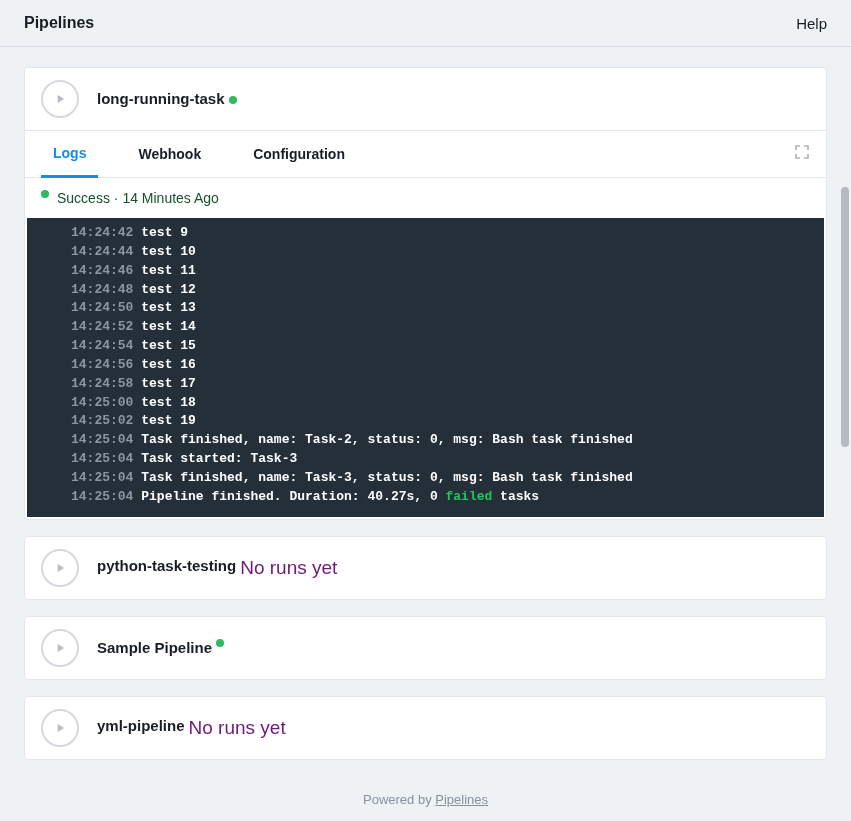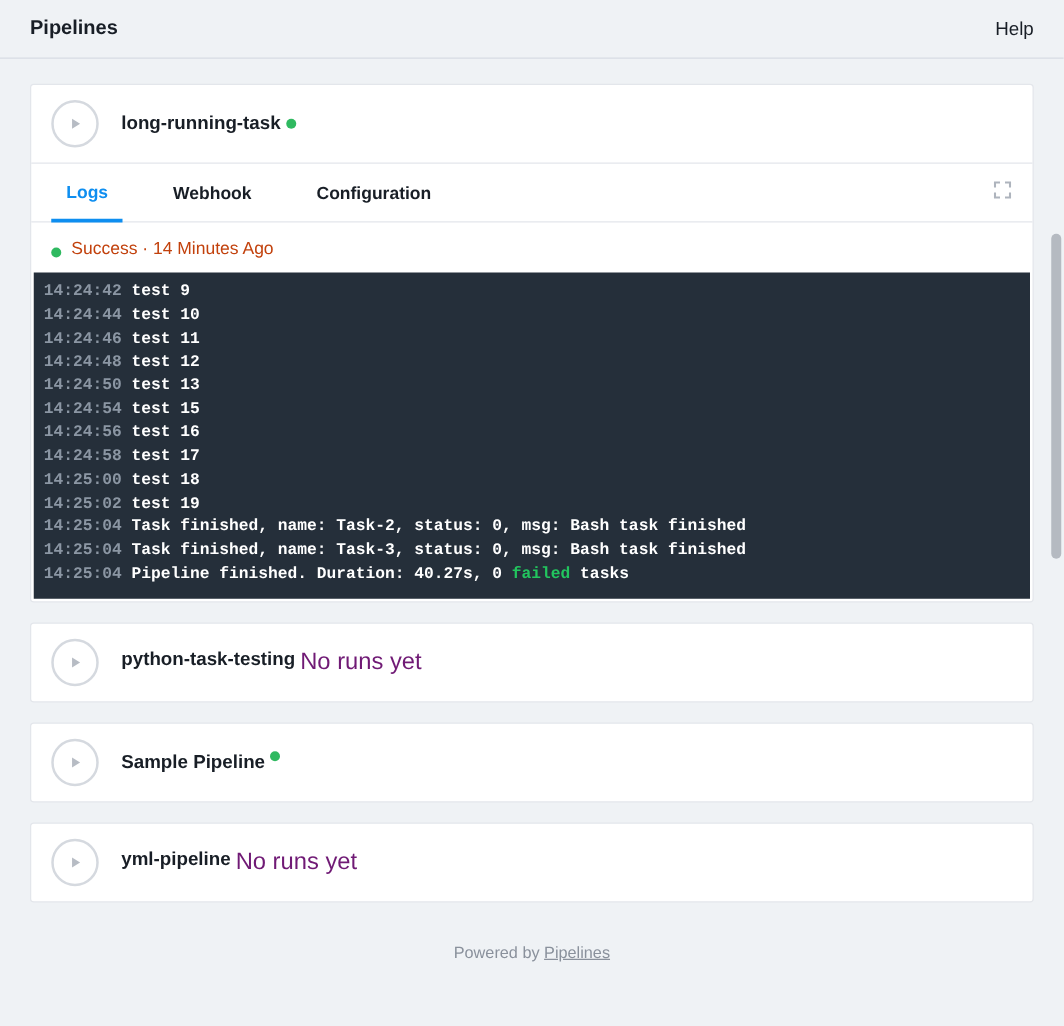--- a/index.html
+++ b/index.html
@@ -72,37 +72,37 @@
       border-bottom: 3px solid #0e8ef0;
       margin-bottom: -1px;
     }
     .expand-icon {
       margin-left: auto;
       color: #aeb4bd;
       cursor: pointer;
     }
     .status-row {
       display: flex;
-      align-items: flex-end;
+      align-items: flex-start;
       gap: 8px;
       padding: 12px 16px;
       font-size: 14px;
-      color: #c2410c;
+      color: #14532d;
     }
     .logs {
       background: #252f3a;
       font-family: Menlo, Consolas, "Courier New", monospace;
       font-size: 13px;
       line-height: 1.45;
       padding: 6px 8px 10px;
       margin: 0 2px 2px 2px;
       overflow: hidden;
       font-weight: 700;
     }
-    .log-line { white-space: pre; }
+    .log-line { white-space: pre; margin-left: 36px; }
     .ts { color: #8b96a3; }
     .msg { color: #ffffff; }
     .failed { color: #22c55e; }
     .footer {
       text-align: center;
       font-size: 13px;
       color: #8a919c;
       padding: 16px 0 24px;
     }
     .footer a { color: #8a919c; text-decoration: underline; }
@@ -155,26 +155,28 @@
       <span class="status-dot"></span>
       <span><span>Success</span> · <span>14 Minutes Ago</span></span>
     </div>
 
     <div class="logs" id="logs-container">
         <div class="log-line"><span class="ts">14:24:42</span> <span class="msg">test 9</span></div>
         <div class="log-line"><span class="ts">14:24:44</span> <span class="msg">test 10</span></div>
         <div class="log-line"><span class="ts">14:24:46</span> <span class="msg">test 11</span></div>
         <div class="log-line"><span class="ts">14:24:48</span> <span class="msg">test 12</span></div>
         <div class="log-line"><span class="ts">14:24:50</span> <span class="msg">test 13</span></div>
+        <div class="log-line"><span class="ts">14:24:52</span> <span class="msg">test 14</span></div>
         <div class="log-line"><span class="ts">14:24:54</span> <span class="msg">test 15</span></div>
         <div class="log-line"><span class="ts">14:24:56</span> <span class="msg">test 16</span></div>
         <div class="log-line"><span class="ts">14:24:58</span> <span class="msg">test 17</span></div>
         <div class="log-line"><span class="ts">14:25:00</span> <span class="msg">test 18</span></div>
         <div class="log-line"><span class="ts">14:25:02</span> <span class="msg">test 19</span></div>
         <div class="log-line"><span class="ts">14:25:04</span> <span class="msg">Task finished, name: Task-2, status: 0, msg: Bash task finished</span></div>
+        <div class="log-line"><span class="ts">14:25:04</span> <span class="msg">Task started: Task-3</span></div>
         <div class="log-line"><span class="ts">14:25:04</span> <span class="msg">Task finished, name: Task-3, status: 0, msg: Bash task finished</span></div>
         <div class="log-line"><span class="ts">14:25:04</span> <span class="msg">Pipeline finished. Duration: 40.27s, 0 </span><span class="failed">failed</span><span class="msg"> tasks</span></div>
       </div>
   </div>
 
   <div id="pipeline-list">
       <div class="card">
         <div class="card-header">
           <div class="play-btn">
             <svg viewBox="0 0 24 24" width="14" height="14" fill="#b7bcc4">

